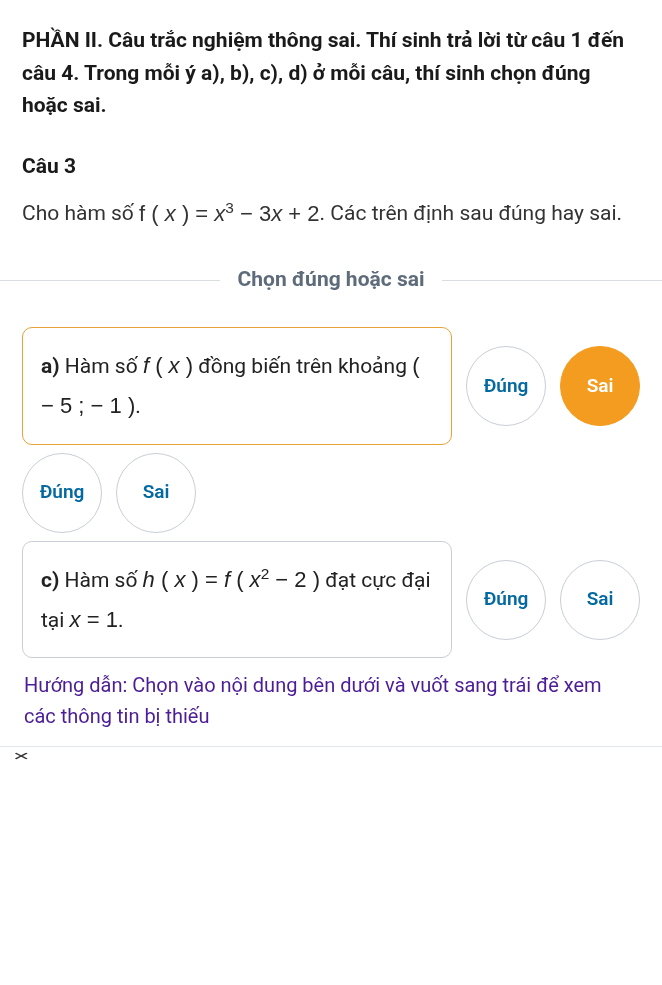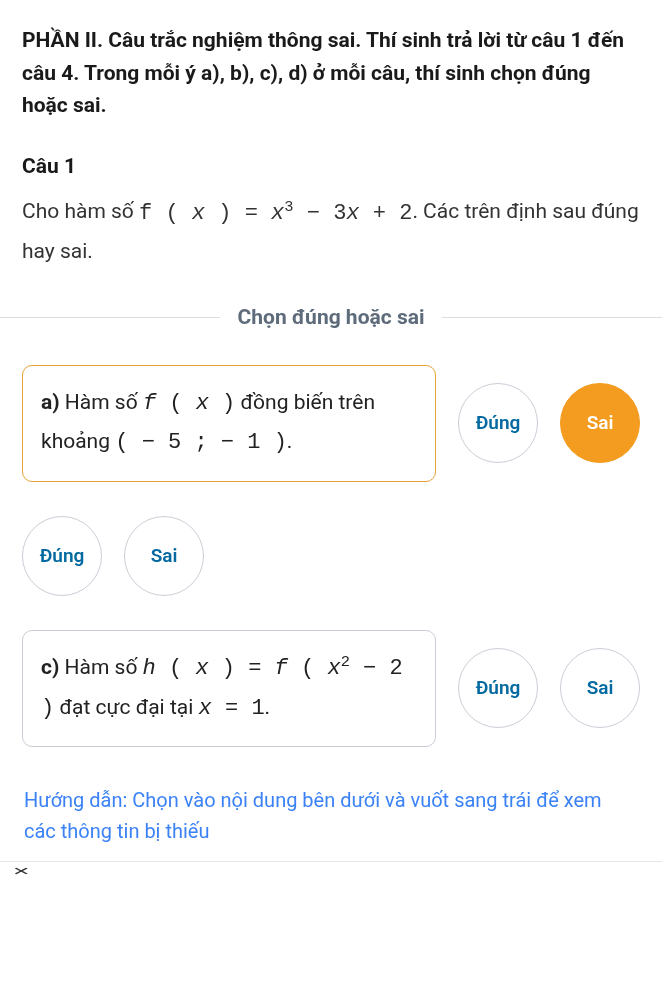--- a/index.html
+++ b/index.html
@@ -26,21 +26,21 @@
     font-size: 21px;
     margin-bottom: 10px;
   }
   .question-body {
     color: #333;
     font-size: 21px;
     margin-bottom: 30px;
     line-height: 1.8;
   }
   .math {
-    font-family: Liberation Mono, monospace;
+    font-family: Liberation Sans, sans-serif;
     font-style: italic;
     font-size: 22px;
   }
   .math .up { font-style: normal; }
   .sup { font-size: 0.7em; vertical-align: super; font-style: normal; }
   .divider-row {
     display: flex;
     align-items: center;
     margin: 0 -22px 30px -22px;
     font-weight: bold;
@@ -52,22 +52,22 @@
   }
   .divider-label {
     color: #5d6b7a;
     font-size: 21px;
     padding: 0 18px;
     white-space: nowrap;
   }
   .option-row {
     display: flex;
     align-items: center;
-    gap: 22px;
-    margin-bottom: 34px;
+    gap: 14px;
+    margin-bottom: 8px;
   }
   .option-card {
     flex: 1;
     border: 1px solid #c9ced6;
     border-radius: 10px;
     padding: 18px 18px;
     font-size: 21px;
     color: #222;
     line-height: 1.8;
   }
@@ -89,21 +89,21 @@
     background: #fff;
     cursor: pointer;
     flex-shrink: 0;
   }
   .pill.filled {
     background: #f39c1f;
     border-color: #f39c1f;
     color: #fff;
   }
   .hint {
-    color: #3b82f6;
+    color: #4c1d95;
     font-size: 20px;
     padding: 4px 2px 14px 2px;
     line-height: 1.55;
   }
   .bottom-bar {
     border-top: 1px solid #e2e6ea;
     padding: 6px 12px 0 12px;
     height: 22px;
     display: flex;
     align-items: flex-start;
@@ -119,21 +119,21 @@
 </style>
 </head>
 <body>
 
 <div class="container">
 
   <p class="instructions">
     <span class="lead">PHẦN II. Câu trắc nghiệm thông sai.</span><span> Thí sinh trả lời từ câu 1 đến câu 4. Trong mỗi ý a), b), c), d) ở mỗi câu, thí sinh chọn đúng hoặc sai.</span>
   </p>
 
-  <p class="question-label">Câu 1</p>
+  <p class="question-label">Câu 3</p>
 
   <p class="question-body">
     <span>Cho hàm số </span><span class="math"><span class="up">f</span> <span class="up">(</span> x <span class="up">)</span> <span class="up">=</span> x<span class="sup">3</span> <span class="up">−</span> <span class="up">3</span>x <span class="up">+</span> <span class="up">2</span></span><span>. Các trên định sau đúng hay sai.</span>
   </p>
 
   <div class="divider-row">
     <div class="divider-line"></div>
     <div class="divider-label">Chọn đúng hoặc sai</div>
     <div class="divider-line"></div>
   </div>

